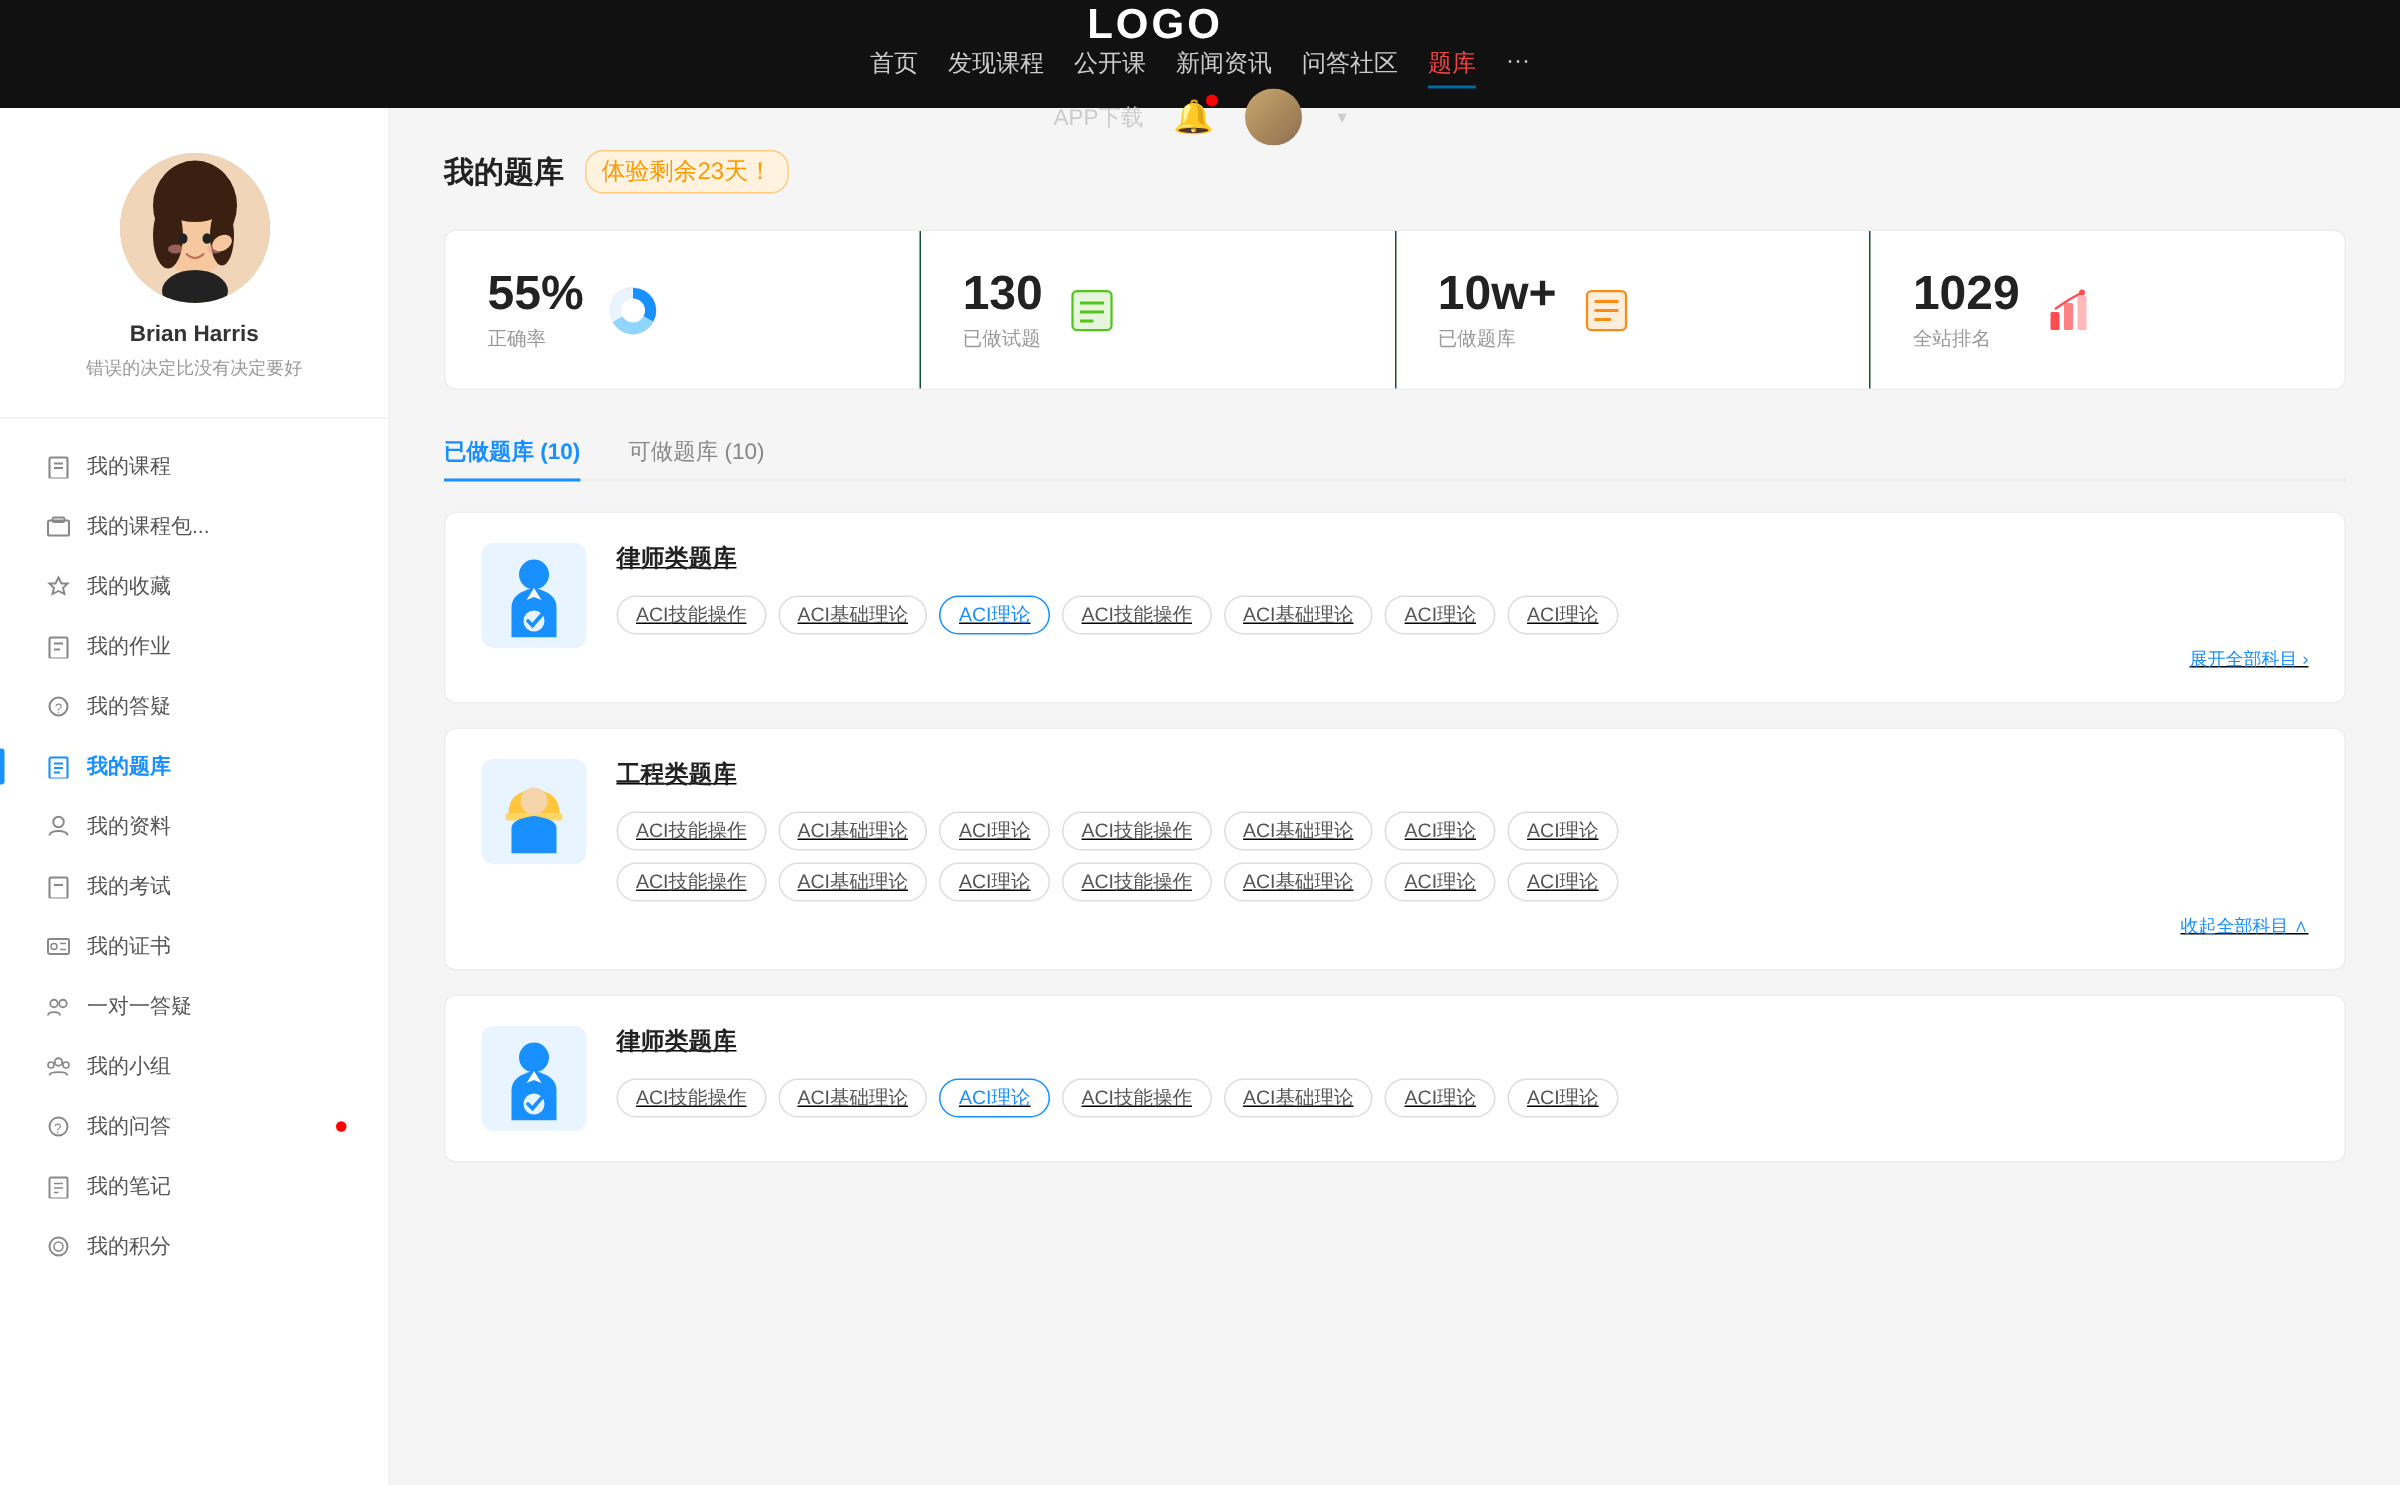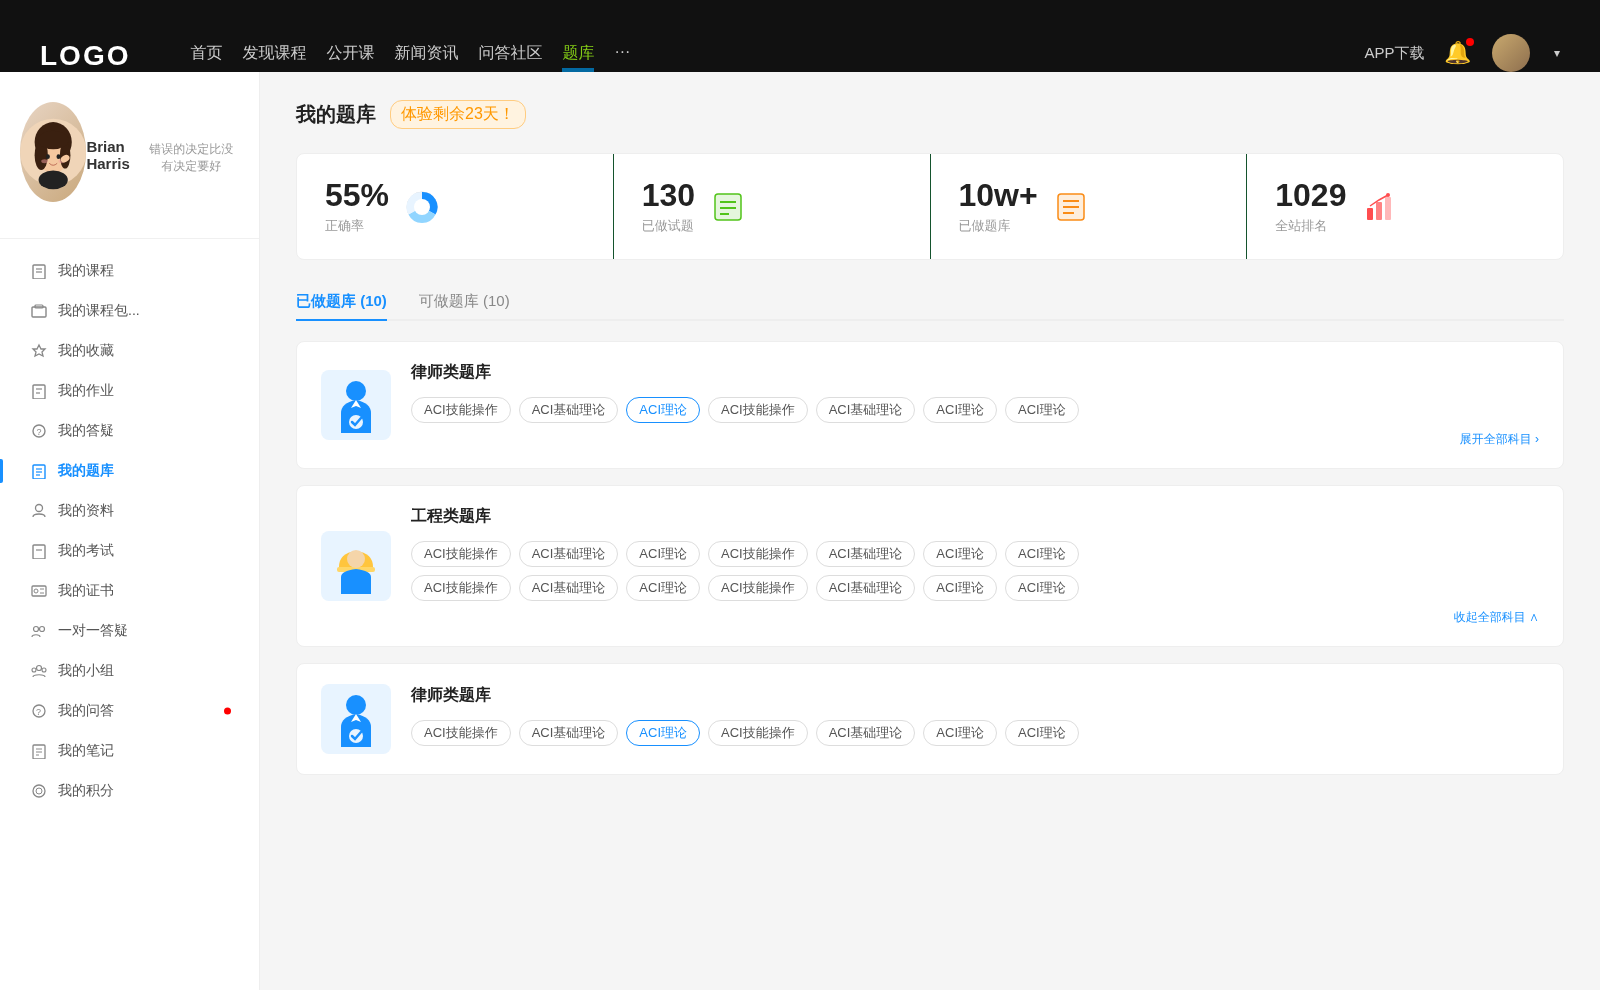--- a/index.html
+++ b/index.html
@@ -3,47 +3,48 @@
   <meta charset="utf-8">
   <style>
     * { box-sizing: border-box; margin: 0; padding: 0; }
     body { font-family: 'PingFang SC', 'Microsoft YaHei', sans-serif; background: #f5f5f5; min-height: 990px; }
 
     
     .navbar {
       background: #111;
       height: 72px;
       display: flex;
-      align-items: flex-end;
+      align-items: center;
       padding: 0 40px;
       position: fixed;
       top: 0; left: 0; right: 0;
       z-index: 100;
+      flex-direction: column;
     }
     .nav-logo {
       color: #fff;
       font-size: 28px;
       font-weight: bold;
       letter-spacing: 2px;
       margin-right: 60px;
     }
     .nav-links {
       display: flex;
       gap: 20px;
       flex: 1;
     }
     .nav-link {
       color: #ccc;
       font-size: 16px;
       cursor: pointer;
       padding-bottom: 4px;
     }
     .nav-link.active {
-      color: #84cc16;
-      border-bottom: 4px solid #0369a1;
+      color: #ef4444;
+      border-bottom: 2px solid #0369a1;
     }
     .nav-right {
       display: flex;
       align-items: center;
       gap: 20px;
     }
     .nav-app-download {
       color: #ccc;
       font-size: 15px;
       cursor: pointer;
@@ -88,21 +89,21 @@
     .sidebar {
       width: 260px;
       background: #fff;
       min-height: calc(990px - 72px);
       padding: 30px 0 20px;
       flex-shrink: 0;
       border-right: 1px solid #eee;
     }
     .sidebar-profile {
       display: flex;
-      flex-direction: row;
+      flex-direction: column;
       align-items: center;
       padding: 0 20px 24px;
       border-bottom: 1px solid #f0f0f0;
     }
     .profile-avatar {
       width: 100px; height: 100px;
       border-radius: 50%;
       background: linear-gradient(135deg, #e8d5c4, #c9a87c);
       overflow: hidden;
       margin-bottom: 12px;
@@ -252,22 +253,23 @@
     }
 
     
     .qbank-card {
       background: #fff;
       border-radius: 8px;
       border: 1px solid #eee;
       margin-bottom: 16px;
       padding: 20px 24px;
       display: flex;
-      align-items: center;
+      align-items: flex-start;
       gap: 20px;
+      text-decoration: underline;
     }
     .qbank-icon-wrap {
       width: 70px; height: 70px;
       background: #e8f4ff;
       border-radius: 8px;
       display: flex; align-items: center; justify-content: center;
       flex-shrink: 0;
     }
     .qbank-body { flex: 1; }
     .qbank-title {

